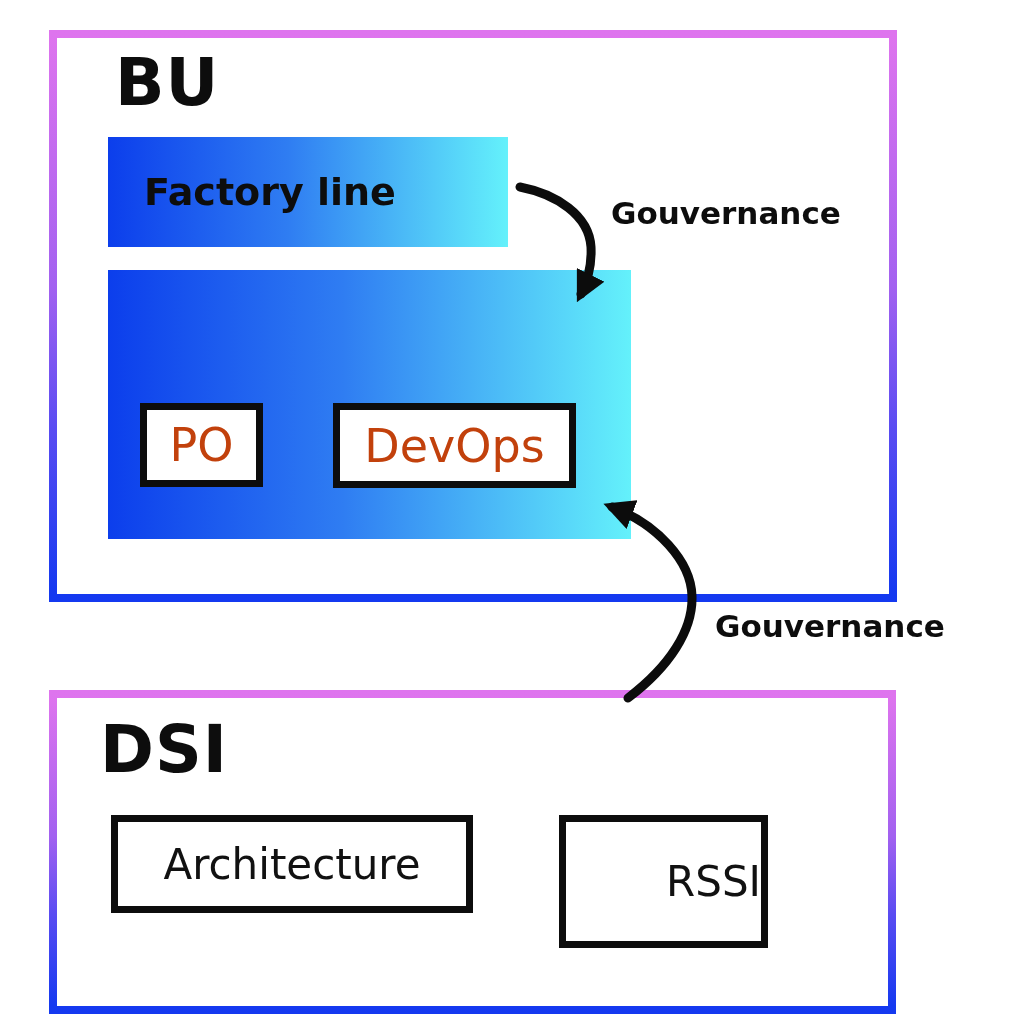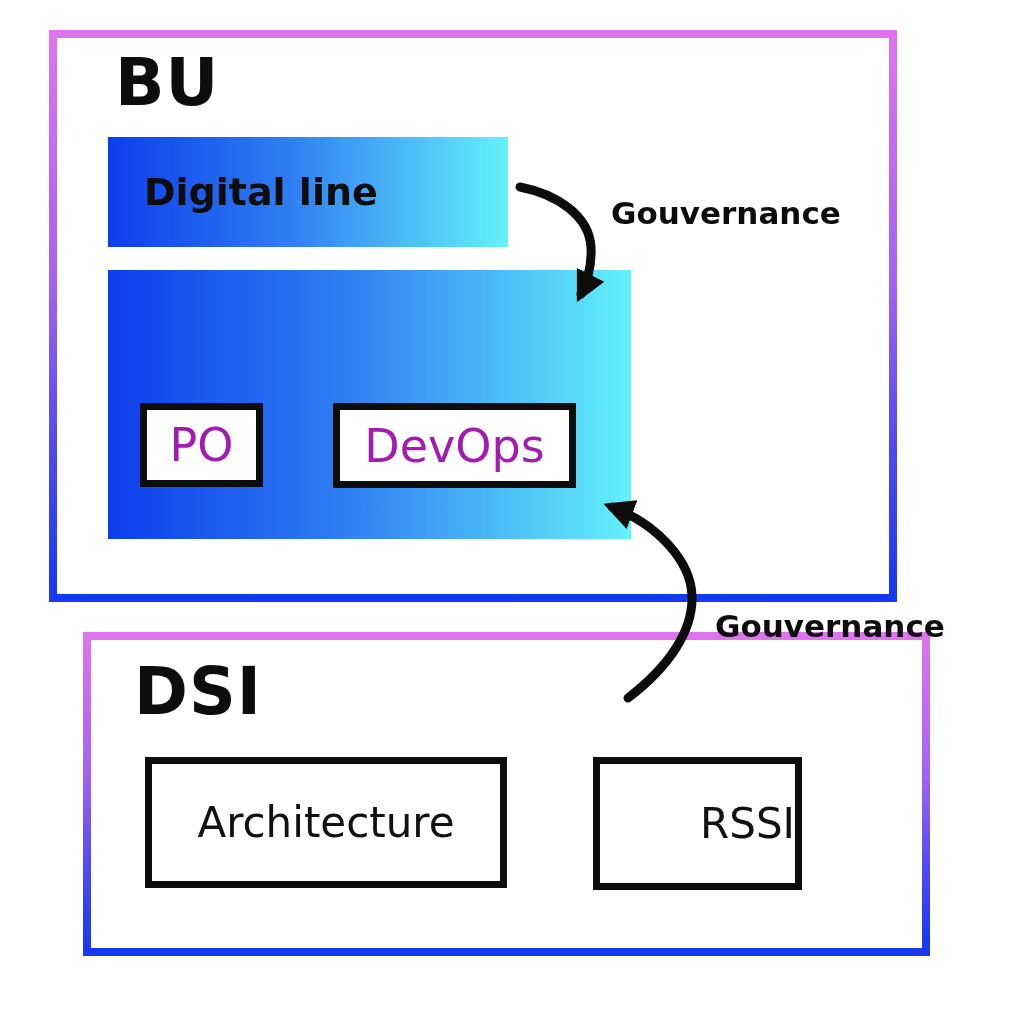--- a/index.html
+++ b/index.html
@@ -19,21 +19,21 @@
 
   
   .outer-box {
     position: absolute;
     box-sizing: border-box;
     border: 8px solid;
     border-image: linear-gradient(180deg, #de74ee 0%, #a261f0 45%, #5a4cf2 70%, #1439f0 100%) 1;
     background: transparent;
   }
   .bu-box  { left: 49px; top: 30px;  width: 848px; height: 572px; }
-  .dsi-box { left: 49px; top: 632px; width: 847px; height: 324px; margin-left: 34px; }
+  .dsi-box { left: 49px; top: 690px; width: 847px; height: 324px; }
 
   .outer-title {
     position: absolute;
     font-size: 65px;
     font-weight: 800;
     line-height: 1;
     letter-spacing: 1px;
     color: #0d0d0d;
     white-space: nowrap;
   }
@@ -64,38 +64,38 @@
   }
 
   
   .white-box {
     position: absolute;
     box-sizing: border-box;
     background: #ffffff;
     border: 7px solid #0d0d0d;
     display: flex; align-items: center; justify-content: center;
     font-size: 46px; font-weight: 400;
-    color: #a21caf;
+    color: #c2410c;
     white-space: nowrap;
   }
   .po-box     { left: 32px;  top: 133px; width: 123px; height: 84px; }
   .devops-box { left: 225px; top: 133px; width: 243px; height: 85px; }
 
   
   .outline-box {
     position: absolute;
     box-sizing: border-box;
     background: transparent;
     border: 7px solid #0d0d0d;
     display: flex; align-items: center; justify-content: center;
     font-size: 42px; font-weight: 400;
     color: #111111;
     white-space: nowrap;
   }
-  .architecture-box { left: 54px;  top: 117px; width: 362px; height: 131px; }
+  .architecture-box { left: 54px;  top: 117px; width: 362px; height: 98px; }
   .rssi-box         { left: 502px; top: 117px; width: 209px; height: 133px; justify-content: flex-end; }
 
   
   .gov-label {
     position: absolute;
     font-size: 31px;
     font-weight: 800;
     line-height: 1.1;
     color: #0d0d0d;
     white-space: nowrap;
@@ -113,21 +113,21 @@
 </style>
 </head>
 <body>
 
 <div class="canvas">
 
   <section class="outer-box bu-box">
     <div class="outer-title bu-title">BU</div>
 
     <div class="grad-box business-line">
-      <span>Digital line</span>
+      <span>Factory line</span>
     </div>
 
     <div class="grad-box digital-factory">
 
       <div class="white-box po-box">
         <span>PO</span>
       </div>
 
       <div class="white-box devops-box">
         <span>DevOps</span>

